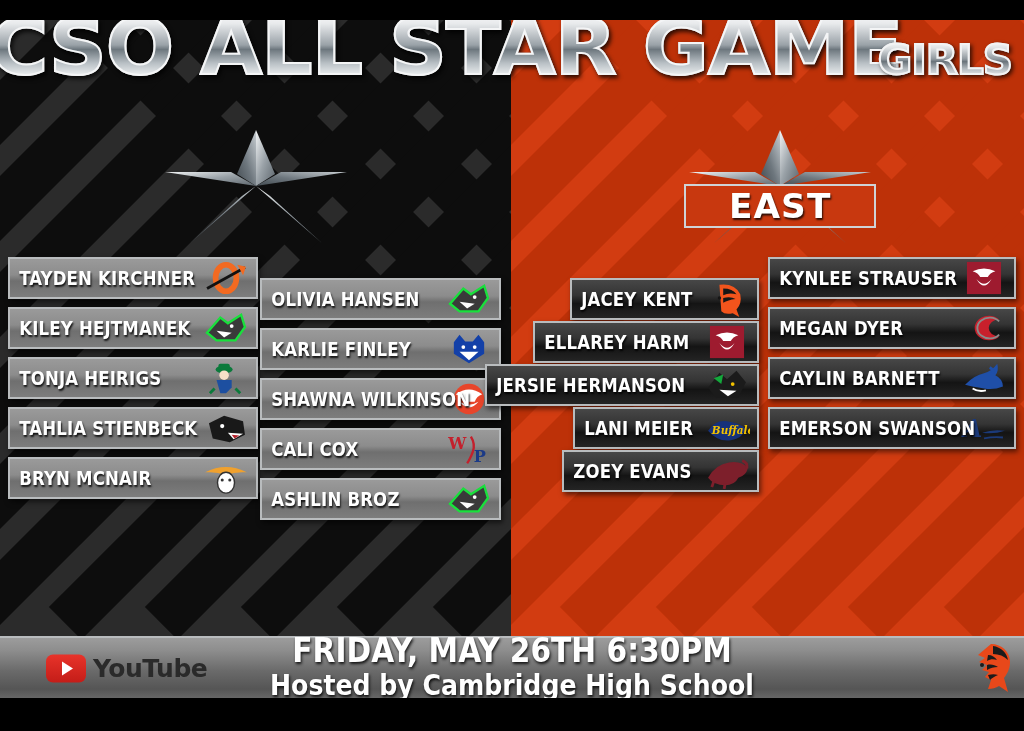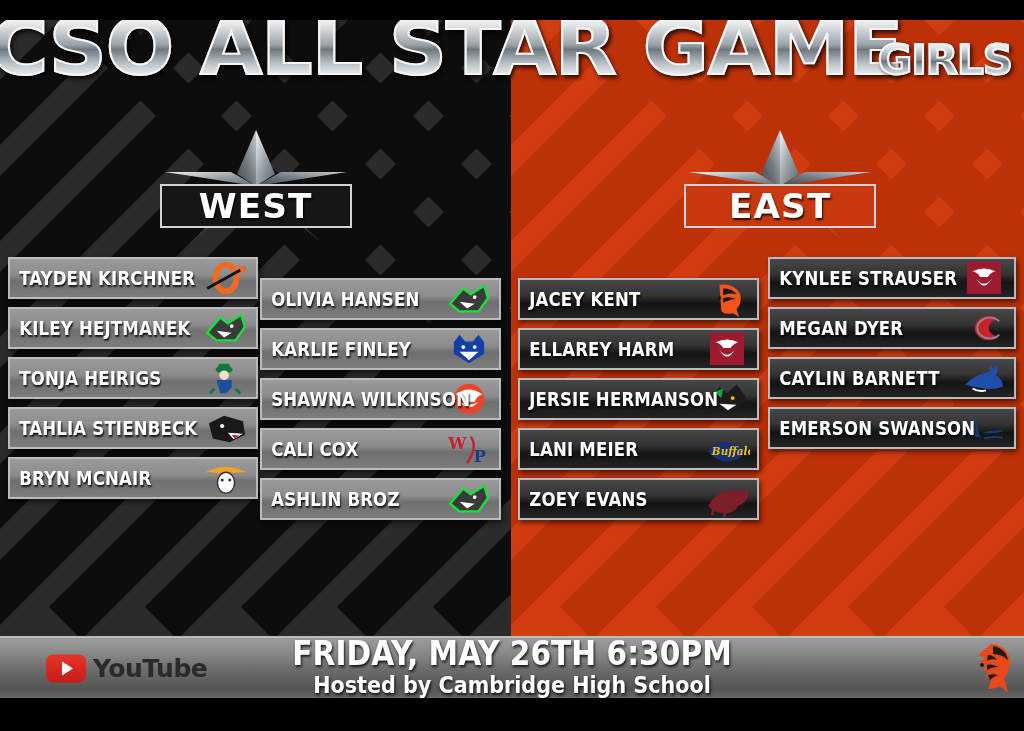--- a/index.html
+++ b/index.html
@@ -77,21 +77,21 @@
     font-weight:bold; font-size:33px; color:#fff;
     letter-spacing:1px; transform:scaleX(1.04);
     text-shadow:1px 2px 2px rgba(0,0,0,.8);
     line-height:1;
   }
 
   
   .col{ position:absolute; z-index:20; display:flex; flex-direction:column; }
   #col-w1{ left:8px;   top:257px; width:250px; gap:8px; }
   #col-w2{ left:260px; top:278px; width:241px; gap:8px; }
-  #col-e1{ left:518px; top:278px; width:241px; gap:8px; }
+  #col-e1{ left:518px; top:278px; width:241px; gap:1px;align-items:flex-end; }
   #col-e2{ left:768px; top:257px; width:248px; gap:8px; }
 
   .plate{
     position:relative; height:42px;
     display:flex; align-items:center;
     border:2px solid #b9bcbe;
     box-shadow:2px 3px 5px rgba(0,0,0,.55);
     overflow:hidden;
   }
   .plate.light{ background:linear-gradient(180deg,#9a9a9a 0%,#8c8c8c 42%,#6f6f6f 58%,#7d7d7d 100%); }
@@ -128,21 +128,21 @@
   .yt-word{ font-family:"DejaVu Sans", sans-serif; font-weight:bold; font-size:25px; color:#2a2a2a; letter-spacing:-.5px; }
 
   #footer-center{ position:absolute; left:0; width:1024px; text-align:center; }
   #footer-date{
     font-family:"DejaVu Sans Condensed","DejaVu Sans", sans-serif;
     font-weight:bold; font-size:33px; color:#fff; line-height:1.05;
     text-shadow:1px 2px 3px rgba(0,0,0,.85);
   }
   #footer-host{
     font-family:"DejaVu Sans Condensed","DejaVu Sans", sans-serif;
-    font-weight:bold; font-size:23px; color:#fff; line-height:1.2;
+    font-weight:bold; font-size:28px; color:#fff; line-height:1.2;
     text-shadow:1px 2px 3px rgba(0,0,0,.85);
   }
   #footer-mascot{ position:absolute; right:6px; top:50%; transform:translateY(-50%); width:58px; height:54px; }
 </style>
 </head>
 <body>
 
 <div id="stage">
 
   <div class="letterbox top"></div>
@@ -213,23 +213,20 @@
             <stop offset="1" stop-color="#434b51"></stop>
         </linearGradient>
       </defs>
       <polygon points="93,2 112,46 93,58" fill="url(#stA)"></polygon>
       <polygon points="93,2 74,46 93,58" fill="url(#stB)"></polygon>
       <polygon points="184,44 118,44 93,58" fill="url(#stB)"></polygon>
       <polygon points="2,44 68,44 93,58" fill="url(#stA)"></polygon>
       <polygon points="160,116 107,68 93,58" fill="url(#stA)"></polygon>
       <polygon points="26,116 79,68 93,58" fill="url(#stB)"></polygon>
     </svg>
-    <div class="badge-bar">
-      <span class="badge-label">WEST</span>
-    </div>
   </div>
 
   <div class="badge east">
     <svg width="186" height="118" viewBox="0 0 186 118">
       <polygon points="93,2 112,46 93,58" fill="url(#stA)"></polygon>
       <polygon points="93,2 74,46 93,58" fill="url(#stB)"></polygon>
       <polygon points="184,44 118,44 93,58" fill="url(#stB)"></polygon>
       <polygon points="2,44 68,44 93,58" fill="url(#stA)"></polygon>
       <polygon points="160,116 107,68 93,58" fill="url(#stA)"></polygon>
       <polygon points="26,116 79,68 93,58" fill="url(#stB)"></polygon>

